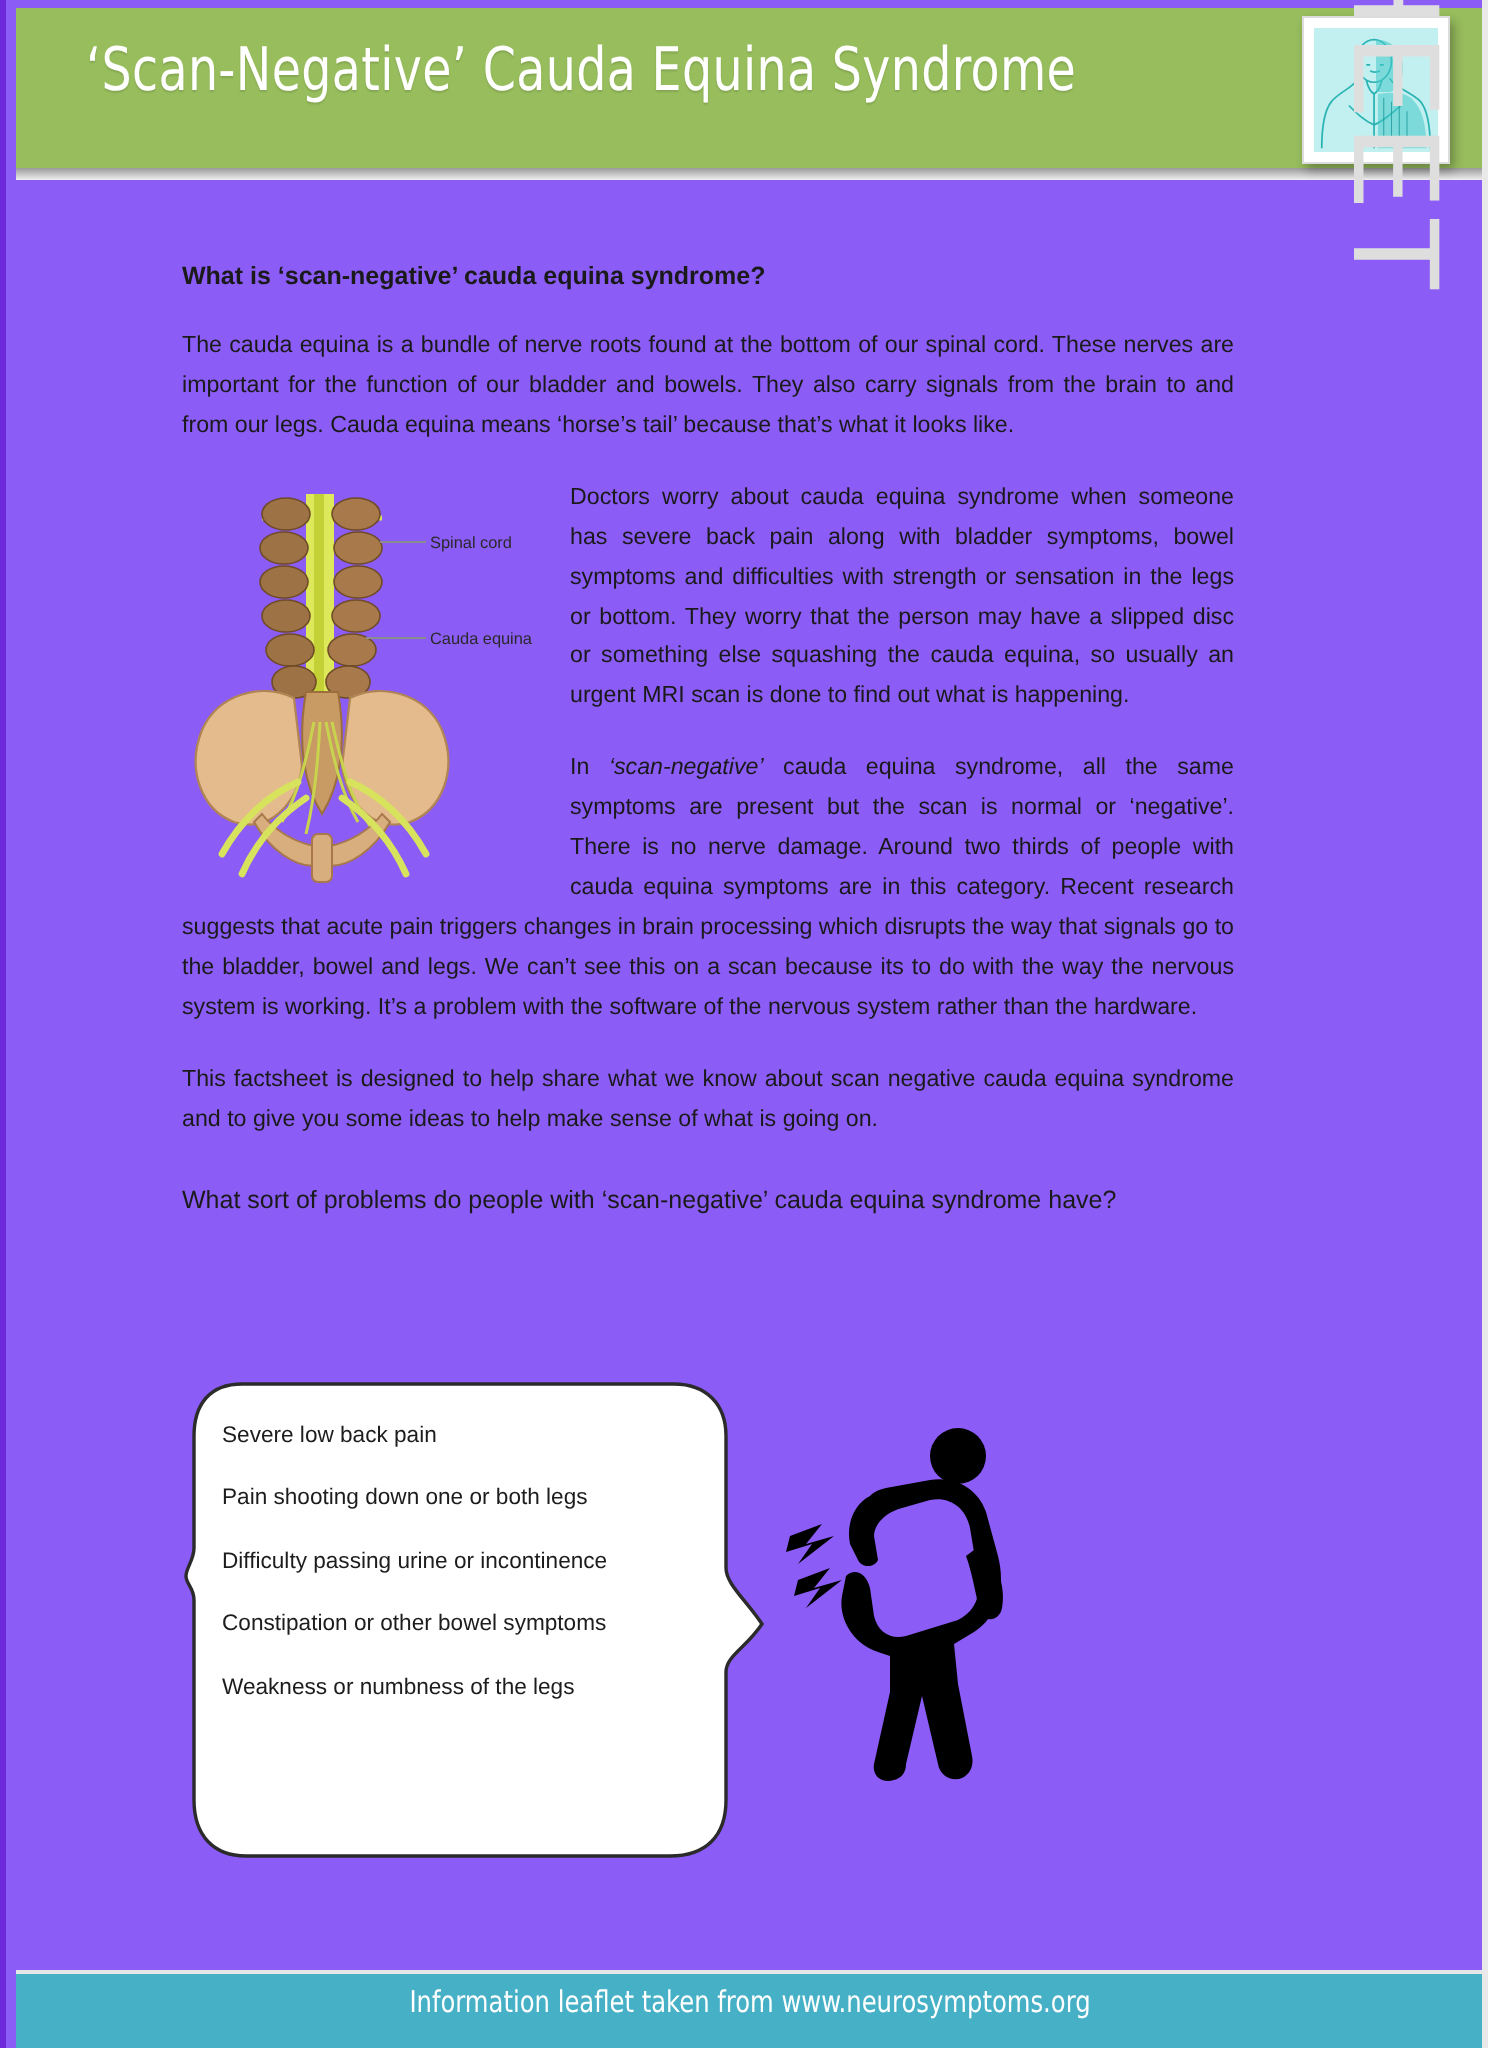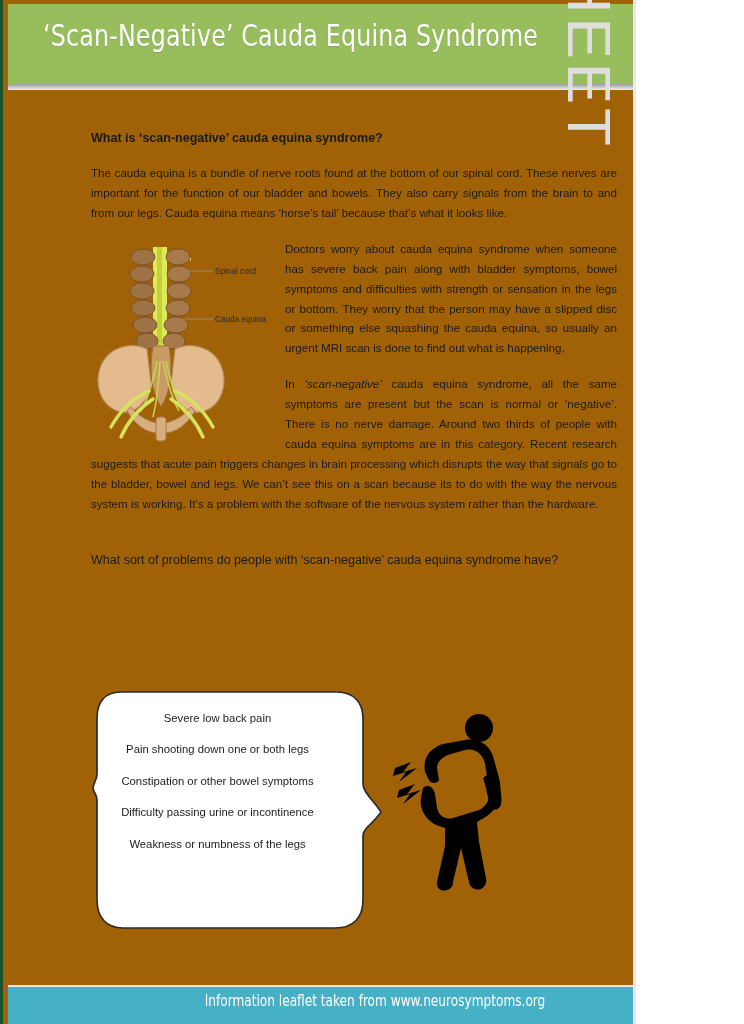--- a/index.html
+++ b/index.html
@@ -4,23 +4,23 @@
 <style>
   html,body{margin:0;padding:0;}
   body{
     width:744px;height:1024px;
     background:#ffffff;
     font-family:"Liberation Sans", sans-serif;
     overflow:hidden;
     position:relative;
   }
   .page{
-    position:absolute;left:0;top:0;width:636px;height:1024px;
-    background:#a16207;
-    border-left:3px solid #14532d;
+    position:absolute;left:0;top:0;width:744px;height:1024px;
+    background:#8b5cf6;
+    border-left:3px solid #6d28d9;
     border-right:3px solid #e9e9e9;
     box-sizing:border-box;
     overflow:hidden;
   }
 
   
   .header-wrap{
     position:absolute;left:0;top:0;width:744px;height:96px;
   }
   .header-band{
@@ -98,21 +98,21 @@
     font-size:12.5px;font-weight:normal;color:#1a1a1a;
     margin:22px 0 0 0;line-height:1.35;
   }
 
   
   .bubble-area{
     position:absolute;left:88px;top:688px;width:560px;height:250px;z-index:2;
   }
   .bubble-svg{position:absolute;left:0;top:0;width:300px;height:245px;}
   .bubble-list{
-    position:absolute;left:4px;top:22px;width:245px;text-align:center;
+    position:absolute;left:20px;top:22px;width:245px;
   }
   .bubble-list li{
     list-style:none;
     font-size:11.3px;color:#1d1d1d;line-height:1.45;
     margin-bottom:15px;
   }
   .bubble-list{margin:0;padding:0;}
 
   .person{
     position:absolute;left:300px;top:18px;width:140px;height:190px;
@@ -264,20 +264,21 @@
 
     <p class="body">Doctors worry about cauda equina syndrome when someone has severe back pain along with bladder symptoms, bowel symptoms and difficulties with strength or sensation in the legs or bottom.  They worry that the person may have a slipped disc or something else squashing the cauda equina, so usually an urgent MRI scan is done to find out what is happening.</p>
 
 
     <p class="body">
       <span>In </span><i>‘scan-negative’</i><span> cauda equina syndrome, all the same symptoms are present but the scan is normal or ‘negative’.  There is no nerve damage.  Around two thirds of people with cauda equina symptoms are in this category. Recent research suggests that acute pain triggers changes in brain processing which disrupts the way that signals go to the bladder, bowel and legs. We can’t see this on a scan because its to do with the way the nervous system is working. It’s a problem with the software of the nervous system rather than the hardware.</span>
     </p>
 
     <div class="clearer"></div>
 
+    <p class="body">This factsheet is designed to help share what we know about scan negative cauda equina syndrome and to give you some ideas to help make sense of what is going on.</p>
 
     <h2 class="q2">What sort of problems do people with ‘scan-negative’ cauda equina syndrome have?</h2>
   </div>
 
   <div class="bubble-area">
     <svg class="bubble-svg" viewBox="0 0 300 245">
       <path d="M30 4
                C14 4 6 14 6 30
                L6 86
                C6 92 2 96 2 100
@@ -289,22 +290,22 @@
                L272 148
                C272 140 282 136 290 124
                C282 112 272 104 272 96
                L272 30
                C272 14 262 4 246 4
                Z" fill="#ffffff" stroke="#2b2b2b" stroke-width="1.7"></path>
     </svg>
     <ul class="bubble-list">
       <li>Severe low back pain</li>
       <li>Pain shooting down one or both legs</li>
+      <li>Difficulty passing urine or incontinence</li>
       <li>Constipation or other bowel symptoms</li>
-      <li>Difficulty passing urine or incontinence</li>
       <li>Weakness or numbness of the legs</li>
     </ul>
 
     <div class="person">
       <svg viewBox="0 0 140 190">
         <g fill="#000000">
 
           <circle cx="88" cy="22" r="14"></circle>
 
           <path d="M44 42

